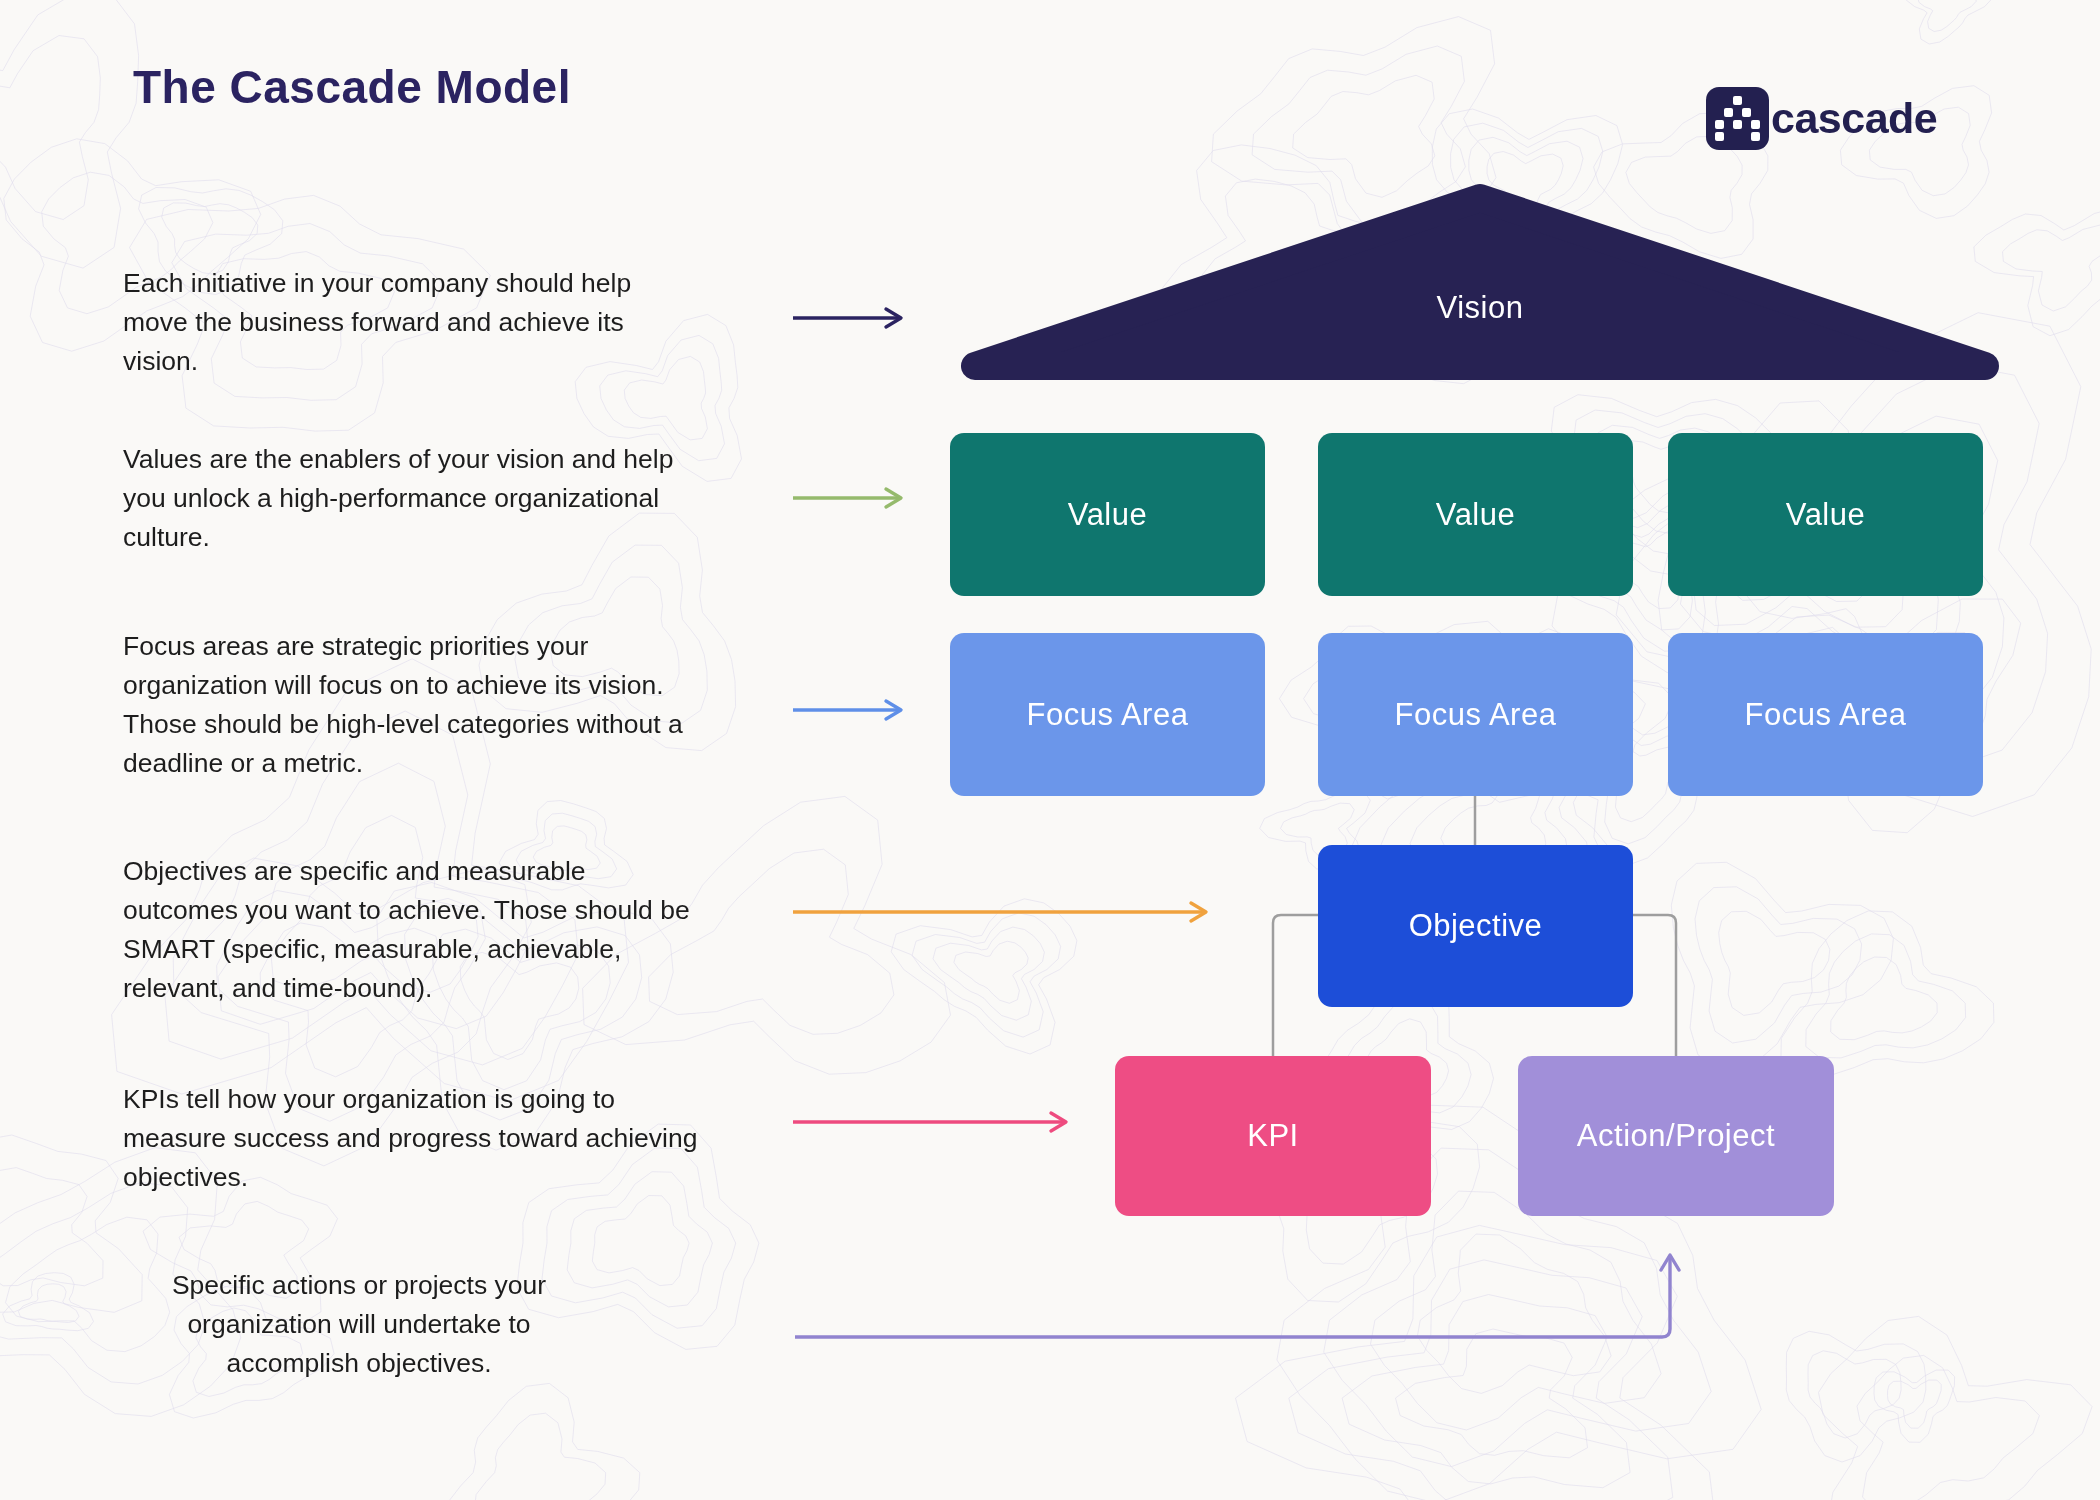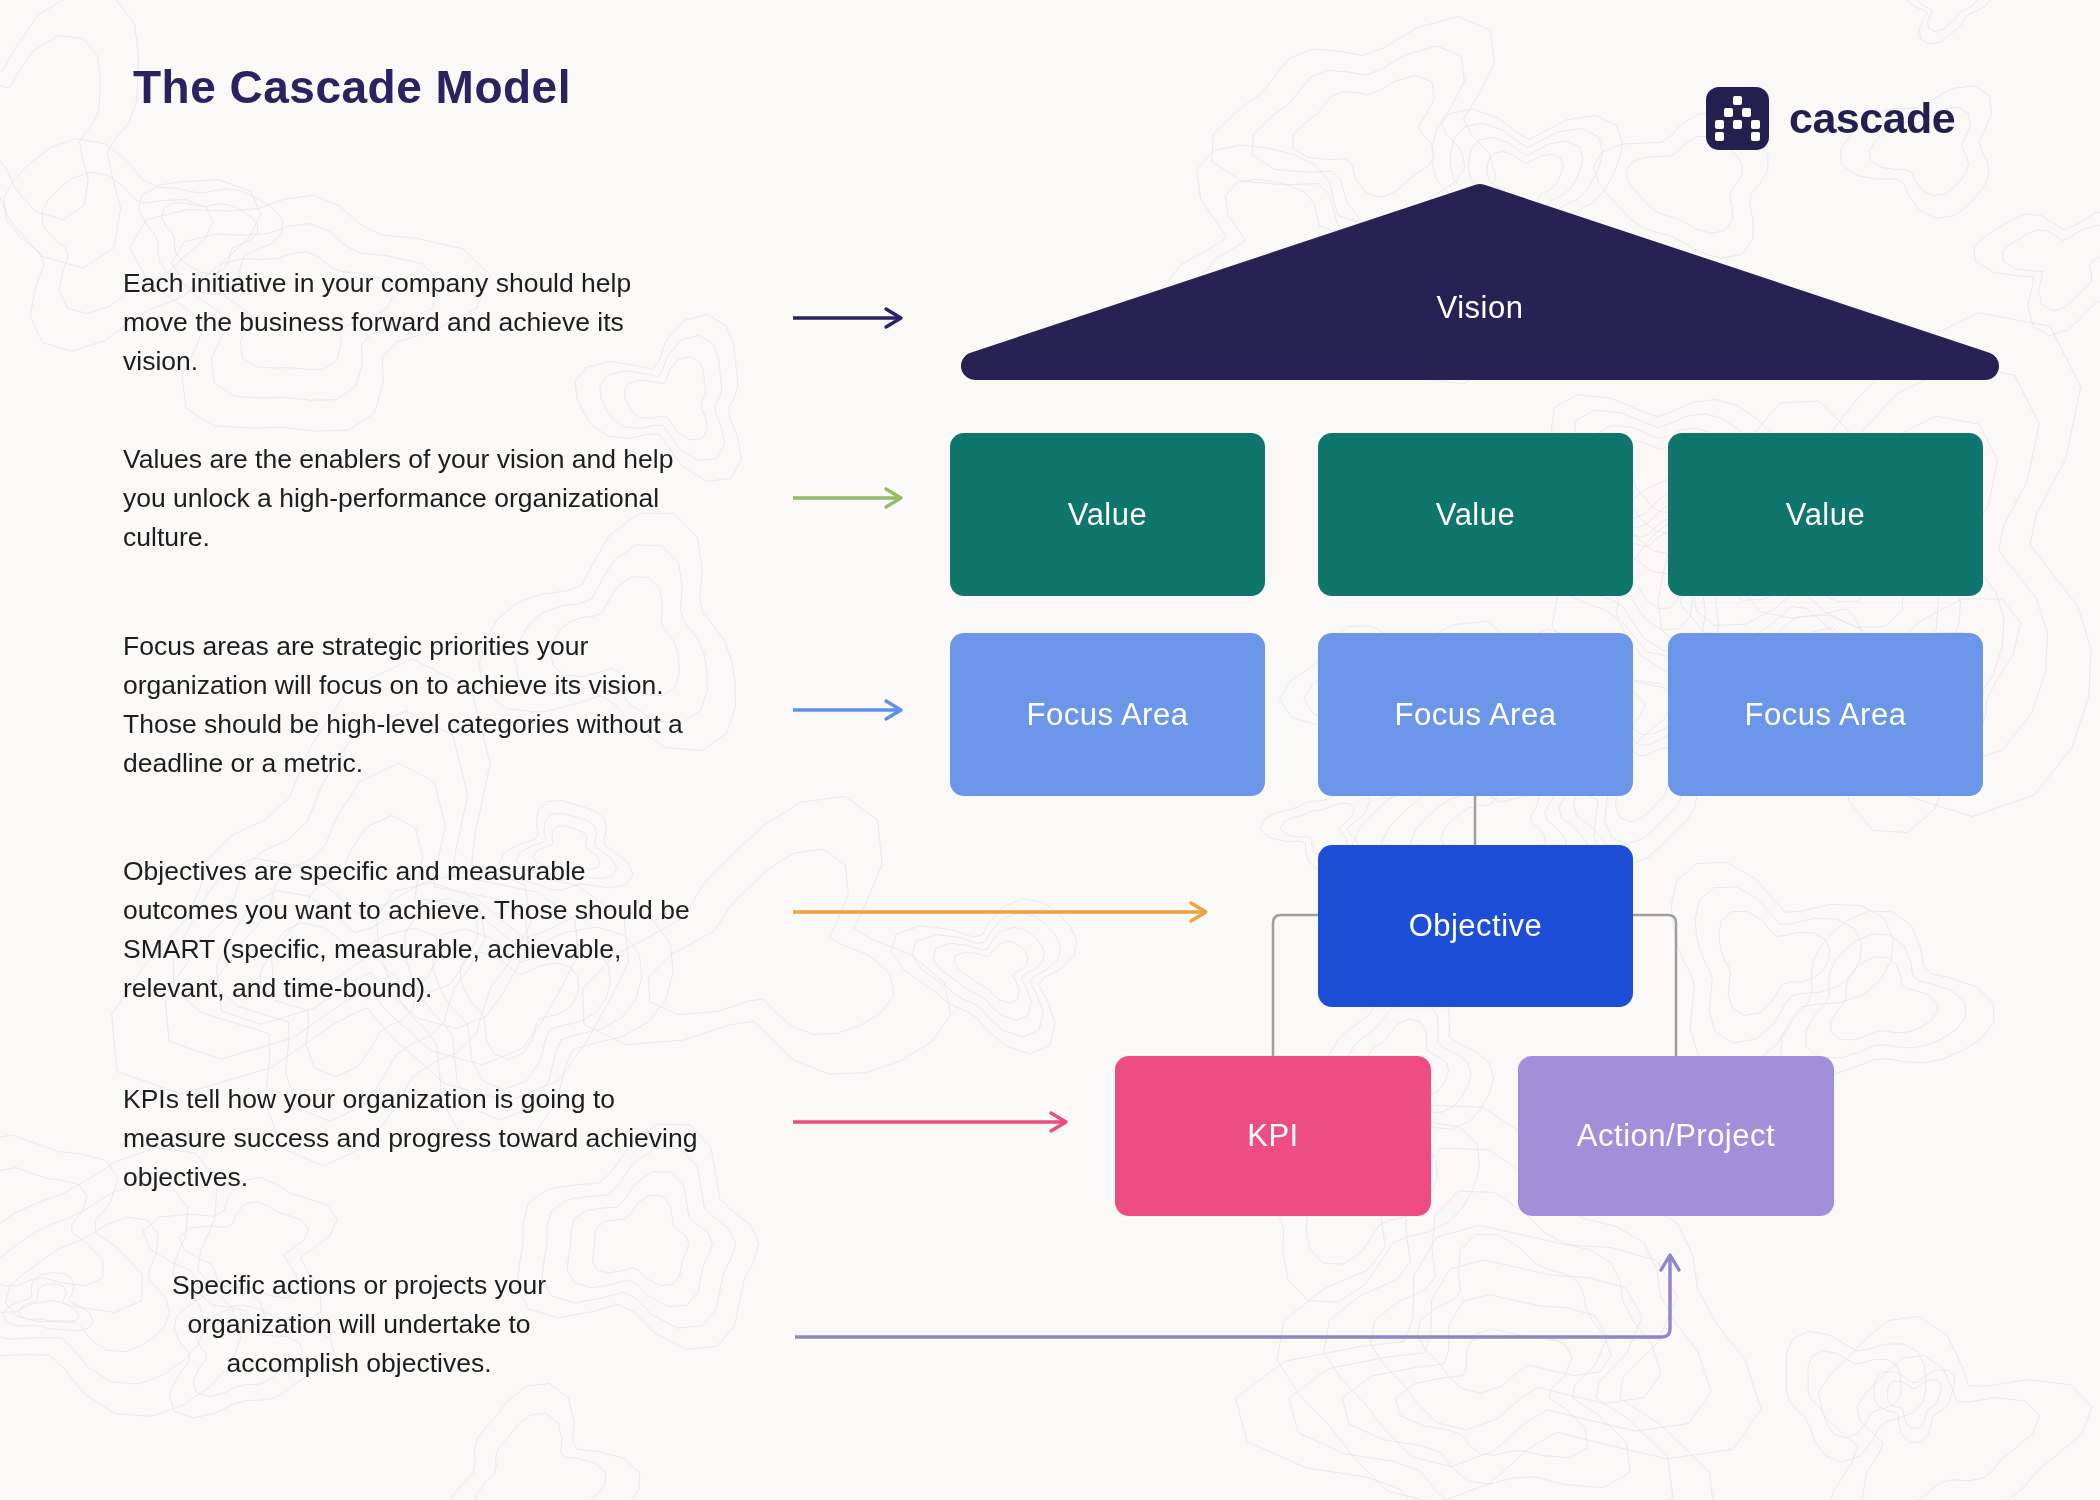--- a/index.html
+++ b/index.html
@@ -20,21 +20,21 @@
   }
   .abs { position: absolute; }
 
   .page-title {
     left: 133px; top: 60px;
     font-size: 46px; font-weight: 700;
     color: #2b2361; letter-spacing: 0.5px;
   }
 
   
-  .logo-wrap { left: 1706px; top: 87px; display: flex; align-items: center; gap: 20px; }
+  .logo-wrap { left: 1706px; top: 87px; display: flex; align-items: center; gap: 2px; }
   .logo-icon {
     width: 63px; height: 63px; border-radius: 13px;
     background: #232050; position: relative; flex: 0 0 auto;
   }
   .logo-dot {
     position: absolute; width: 9px; height: 9px;
     background: #ffffff; border-radius: 2px;
   }
   .logo-word {
     font-size: 43px; font-weight: 700; color: #232050; letter-spacing: -0.5px;

